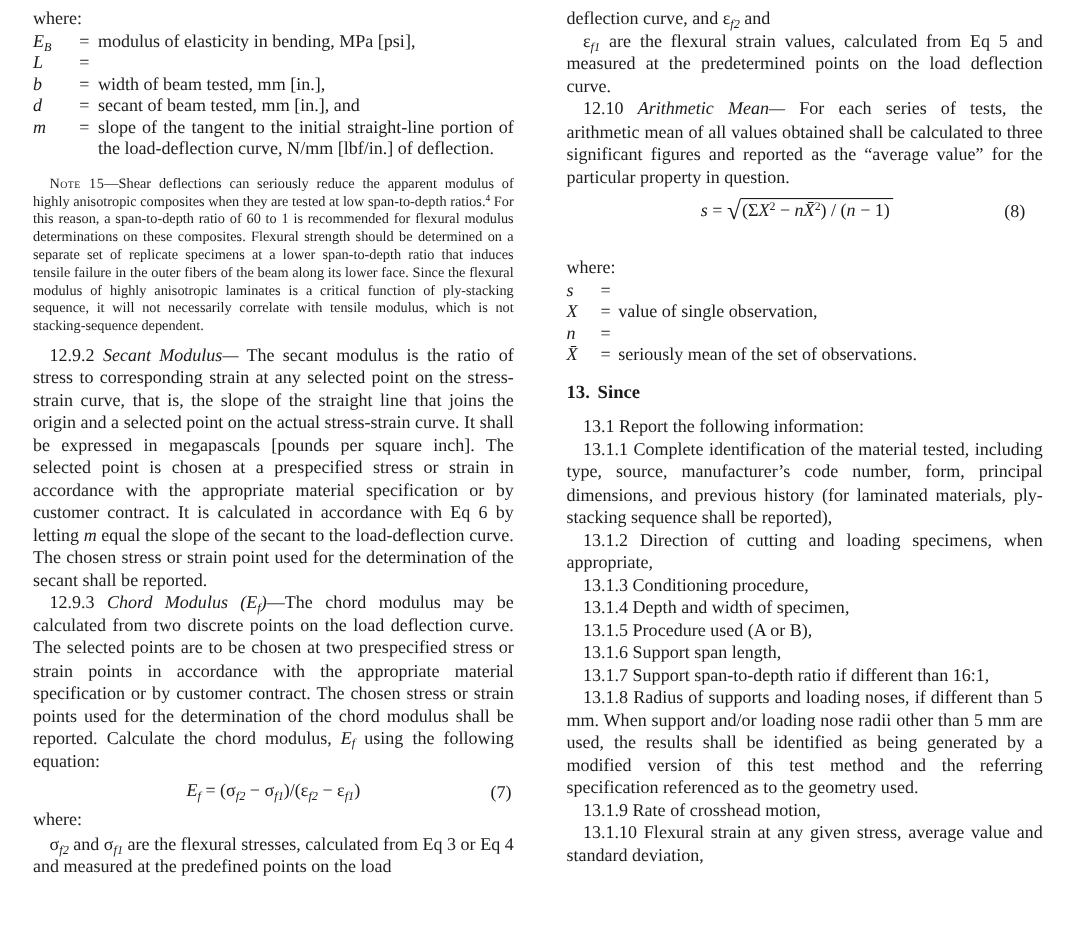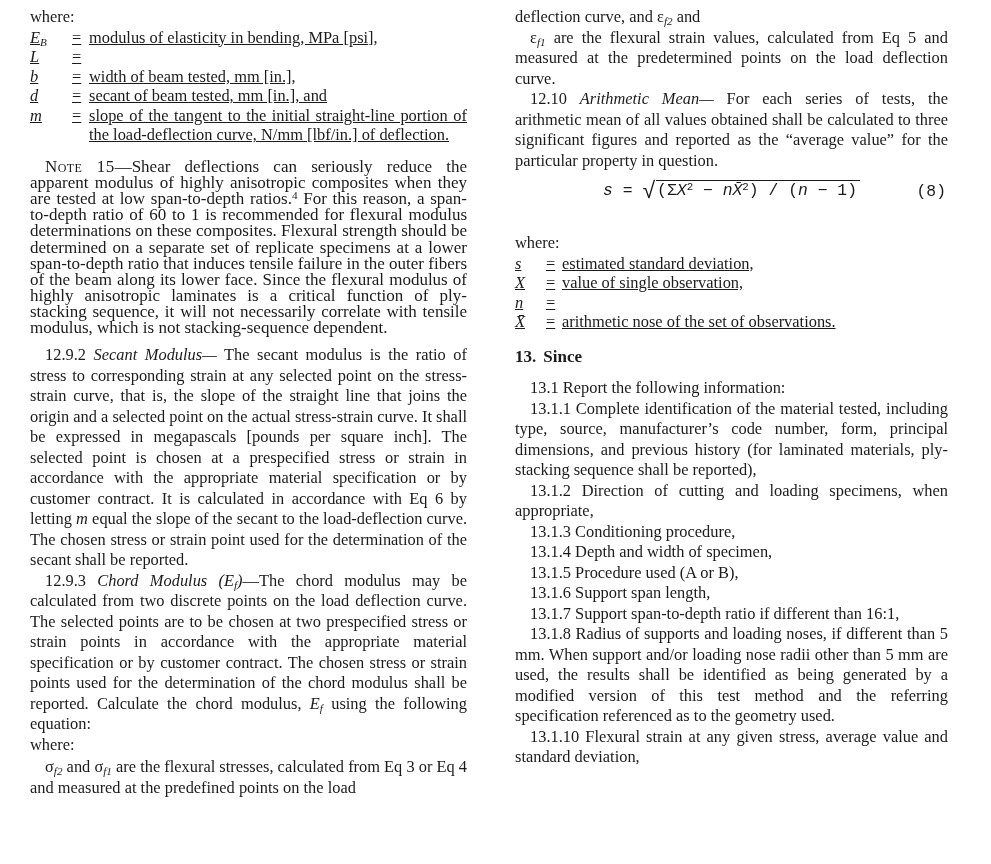--- a/index.html
+++ b/index.html
@@ -26,43 +26,43 @@
   p { margin: 0; }
   .para  { text-align: justify; text-indent: 15px; }
   .flush { text-align: left; text-indent: 0; }
 
   .i  { font-style: italic; }
   .sc { font-variant: small-caps; letter-spacing: 0.4px; }
   .sub { font-size: 68%; font-style: italic; vertical-align: -0.28em; line-height: 0; }
   .sup { font-size: 66%; vertical-align: 0.45em; line-height: 0; }
 
   .deflist { margin: 0; }
-  .defrow { display: flex; line-height: 19.6px; text-decoration: underline; }
+  .defrow { display: flex; line-height: 19.6px; }
   .defrow .sym  { flex: 0 0 42px; font-style: italic; }
   .defrow .eqs  { flex: 0 0 17px; }
   .defrow .desc { flex: 1; text-align: justify; }
   .deflist.narrow .sym { flex: 0 0 31px; }
   .deflist.narrow .eqs { flex: 0 0 16px; }
 
   .note {
-    font-size: 17px;
+    font-size: 13px;
     line-height: 16.1px;
     text-align: justify;
     text-indent: 15px;
     margin: 14px 0 9px 0;
   }
 
   .equation {
     position: relative;
     text-align: center;
     line-height: 24px;
     margin: 5px 0 4px 0;
   }
   .equation .eq-number { position: absolute; right: 2px; top: 1px; }
-  .equation.eq8 { margin: 8px 0 30px 0; font-family: Liberation Mono, monospace; }
+  .equation.eq8 { margin: 8px 14px 30px 0; }
   .radical { font-size: 140%; line-height: 0; vertical-align: -0.12em; }
   .radicand { border-top: 1.3px solid #1b1b1b; padding: 0 3px 0 1px; }
 
   .heading {
     margin: 15px 0 11px 0;
     font-size: 17px;
     font-weight: bold;
   }
   .heading .hnum { margin-right: 7px; }
 
@@ -103,20 +103,24 @@
         <span class="desc">slope of the tangent to the initial straight-line portion of the load-deflection curve, N/mm [lbf/in.] of deflection.</span>
       </div>
     </div>
 
     <p class="note"><span class="sc">Note 15</span><span>—Shear deflections can seriously reduce the apparent modulus of highly anisotropic composites when they are tested at low span-to-depth ratios.</span><span class="sup">4</span><span> For this reason, a span-to-depth ratio of 60 to 1 is recommended for flexural modulus determinations on these composites. Flexural strength should be determined on a separate set of replicate specimens at a lower span-to-depth ratio that induces tensile failure in the outer fibers of the beam along its lower face. Since the flexural modulus of highly anisotropic laminates is a critical function of ply-stacking sequence, it will not necessarily correlate with tensile modulus, which is not stacking-sequence dependent.</span></p>
 
     <p class="para"><span>12.9.2 </span><span class="i">Secant Modulus—</span><span> The secant modulus is the ratio of stress to corresponding strain at any selected point on the stress-strain curve, that is, the slope of the straight line that joins the origin and a selected point on the actual stress-strain curve. It shall be expressed in megapascals [pounds per square inch]. The selected point is chosen at a prespecified stress or strain in accordance with the appropriate material specification or by customer contract. It is calculated in accordance with Eq 6 by letting </span><span class="i">m</span><span> equal the slope of the secant to the load-deflection curve. The chosen stress or strain point used for the determination of the secant shall be reported.</span></p>
 
     <p class="para"><span>12.9.3 </span><span class="i">Chord Modulus (E</span><span class="sub">f</span><span class="i">)</span><span>—The chord modulus may be calculated from two discrete points on the load deflection curve. The selected points are to be chosen at two prespecified stress or strain points in accordance with the appropriate material specification or by customer contract. The chosen stress or strain points used for the determination of the chord modulus shall be reported. Calculate the chord modulus, </span><span class="i">E</span><span class="sub">f</span><span> using the following equation:</span></p>
 
+    <div class="equation">
+      <span class="eq-body"><span class="i">E</span><span class="sub">f</span><span> = (σ</span><span class="sub">f2</span><span> − σ</span><span class="sub">f1</span><span>)/(ε</span><span class="sub">f2</span><span> − ε</span><span class="sub">f1</span><span>)</span></span>
+      <span class="eq-number">(7)</span>
+    </div>
 
     <p class="flush mb2">where:</p>
 
     <p class="para"><span>σ</span><span class="sub">f2</span><span> and σ</span><span class="sub">f1</span><span> are the flexural stresses, calculated from Eq 3 or Eq 4 and measured at the predefined points on the load</span></p>
 
   </div>
 
   <div class="col right">
 
     <p class="flush"><span>deflection curve, and ε</span><span class="sub">f2</span><span> and</span></p>
@@ -130,46 +134,46 @@
       <span class="eq-body"><span><span class="i">s</span><span> = </span></span><span class="radical">√</span><span class="radicand"><span>(Σ</span><span class="i">X</span><span class="sup">2</span><span> − </span><span class="i">n</span><span class="i">X̄</span><span class="sup">2</span><span>) / (</span><span class="i">n</span><span> − 1)</span></span></span>
       <span class="eq-number">(8)</span>
     </div>
 
     <p class="flush">where:</p>
 
     <div class="deflist narrow">
       <div class="defrow">
         <span class="sym">s</span>
         <span class="eqs">=</span>
-        <span class="desc">estimated standard deviation,</span>
       </div>
       <div class="defrow">
         <span class="sym">X</span>
         <span class="eqs">=</span>
         <span class="desc">value of single observation,</span>
       </div>
       <div class="defrow">
         <span class="sym">n</span>
         <span class="eqs">=</span>
       </div>
       <div class="defrow">
         <span class="sym">X̄</span>
         <span class="eqs">=</span>
-        <span class="desc">arithmetic nose of the set of observations.</span>
+        <span class="desc">seriously mean of the set of observations.</span>
       </div>
     </div>
 
     <p class="heading"><span class="hnum">13.</span><span>Since</span></p>
 
     <p class="para">13.1 Report the following information:</p>
 
     <p class="para">13.1.1 Complete identification of the material tested, including type, source, manufacturer’s code number, form, principal dimensions, and previous history (for laminated materials, ply-stacking sequence shall be reported),</p>
     <p class="para">13.1.2 Direction of cutting and loading specimens, when appropriate,</p>
     <p class="para">13.1.3 Conditioning procedure,</p>
     <p class="para">13.1.4 Depth and width of specimen,</p>
     <p class="para">13.1.5 Procedure used (A or B),</p>
     <p class="para">13.1.6 Support span length,</p>
     <p class="para">13.1.7 Support span-to-depth ratio if different than 16:1,</p>
     <p class="para">13.1.8 Radius of supports and loading noses, if different than 5 mm. When support and/or loading nose radii other than 5 mm are used, the results shall be identified as being generated by a modified version of this test method and the referring specification referenced as to the geometry used.</p>
+    <p class="para">13.1.9 Rate of crosshead motion,</p>
     <p class="para">13.1.10 Flexural strain at any given stress, average value and standard deviation,</p>
 
   </div>
 </div>
 
 </body></html>

